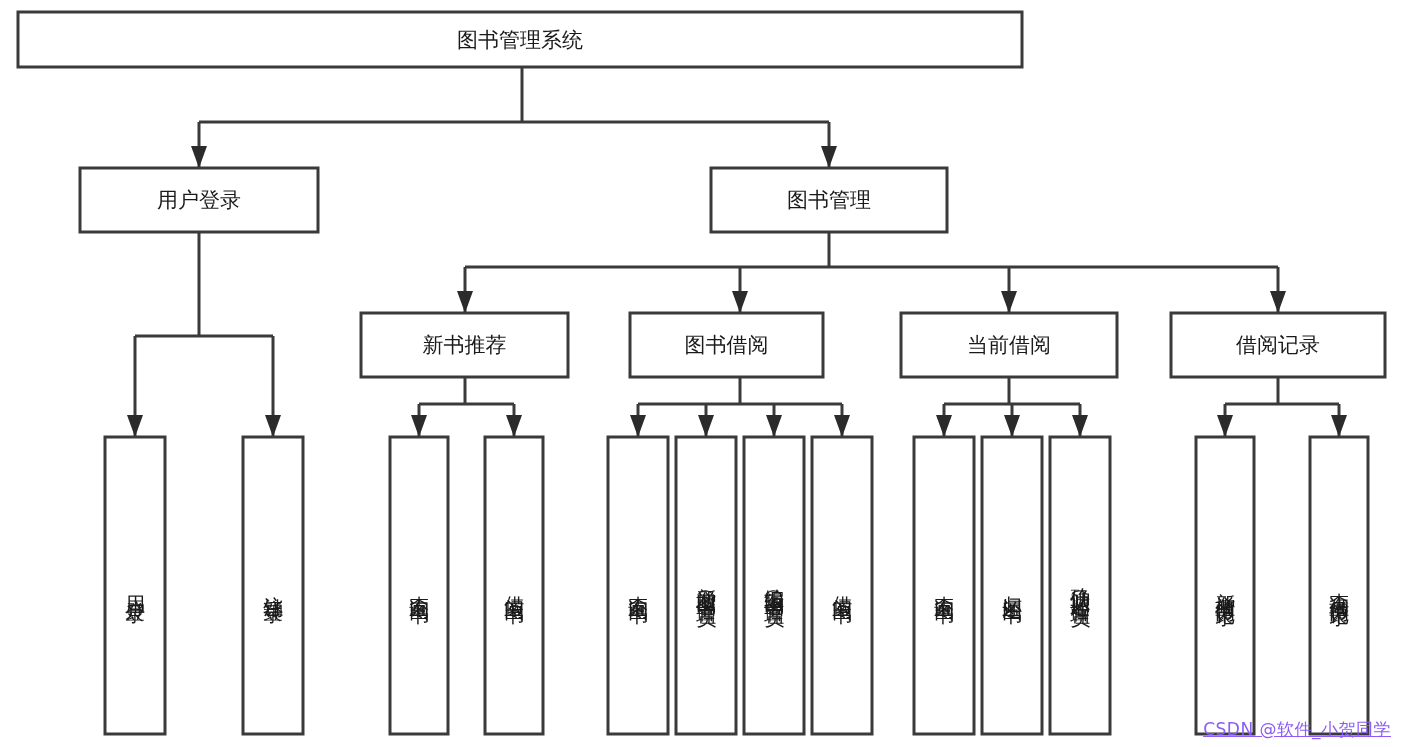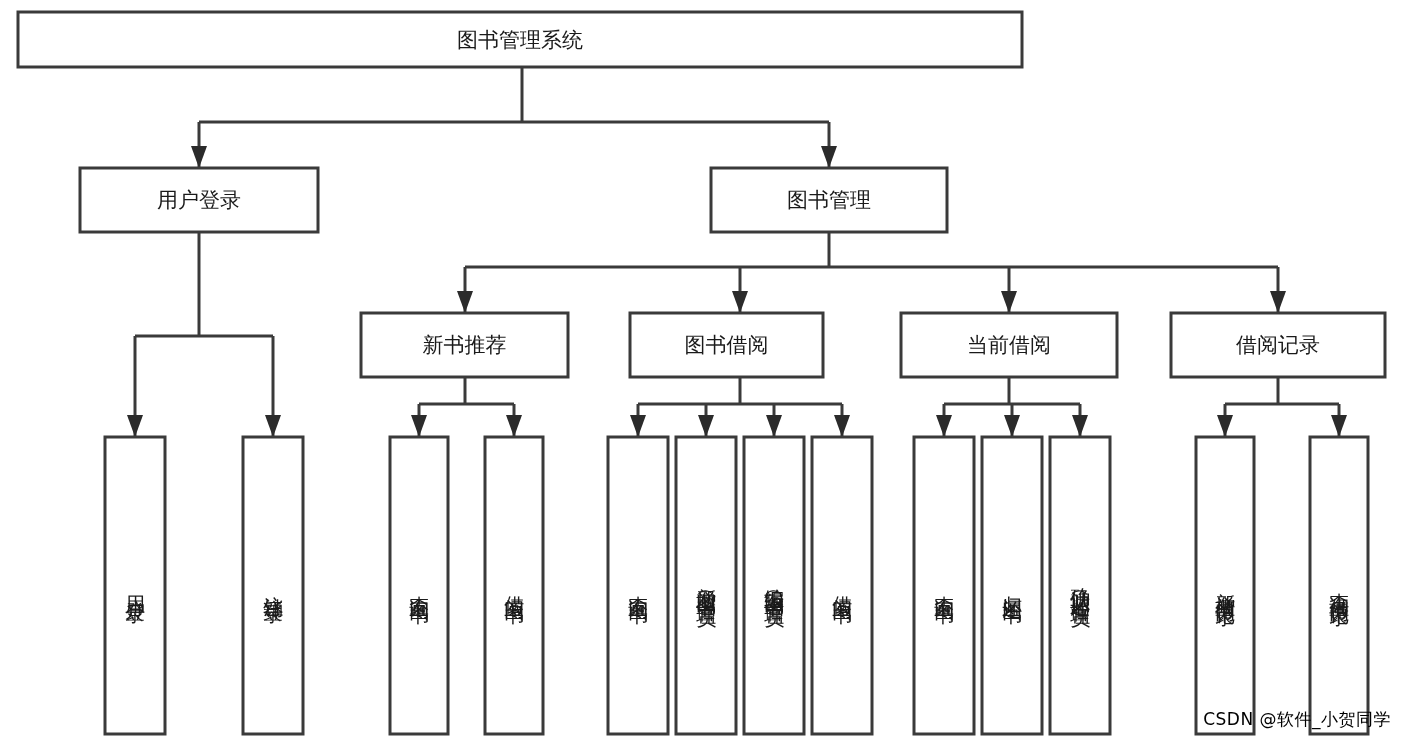--- a/index.html
+++ b/index.html
@@ -61,26 +61,27 @@
     font-size: 20px;
     line-height: 1.08;
     letter-spacing: 3px;
     color: #1a1a1a;
     white-space: nowrap;
     pointer-events: none;
   }
   .watermark {
     position: absolute;
     right: 14px;
-    bottom: 16px;
+    bottom: 6px;
     font-family: "DejaVu Sans", "Liberation Sans", sans-serif;
     font-size: 17px;
-    color: #000000;
+    color: #8b5cf6;
     letter-spacing: 0.5px;
     user-select: none;
+    text-decoration: underline;
   }
 </style>
 </head>
 <body>
 
 <div id="diagram-root">
 
   <svg class="diagram-canvas" viewBox="0 0 1405 747">
     <g id="connectors-layer">
         <line x1="522" y1="67" x2="522" y2="122" class="connector"></line>

